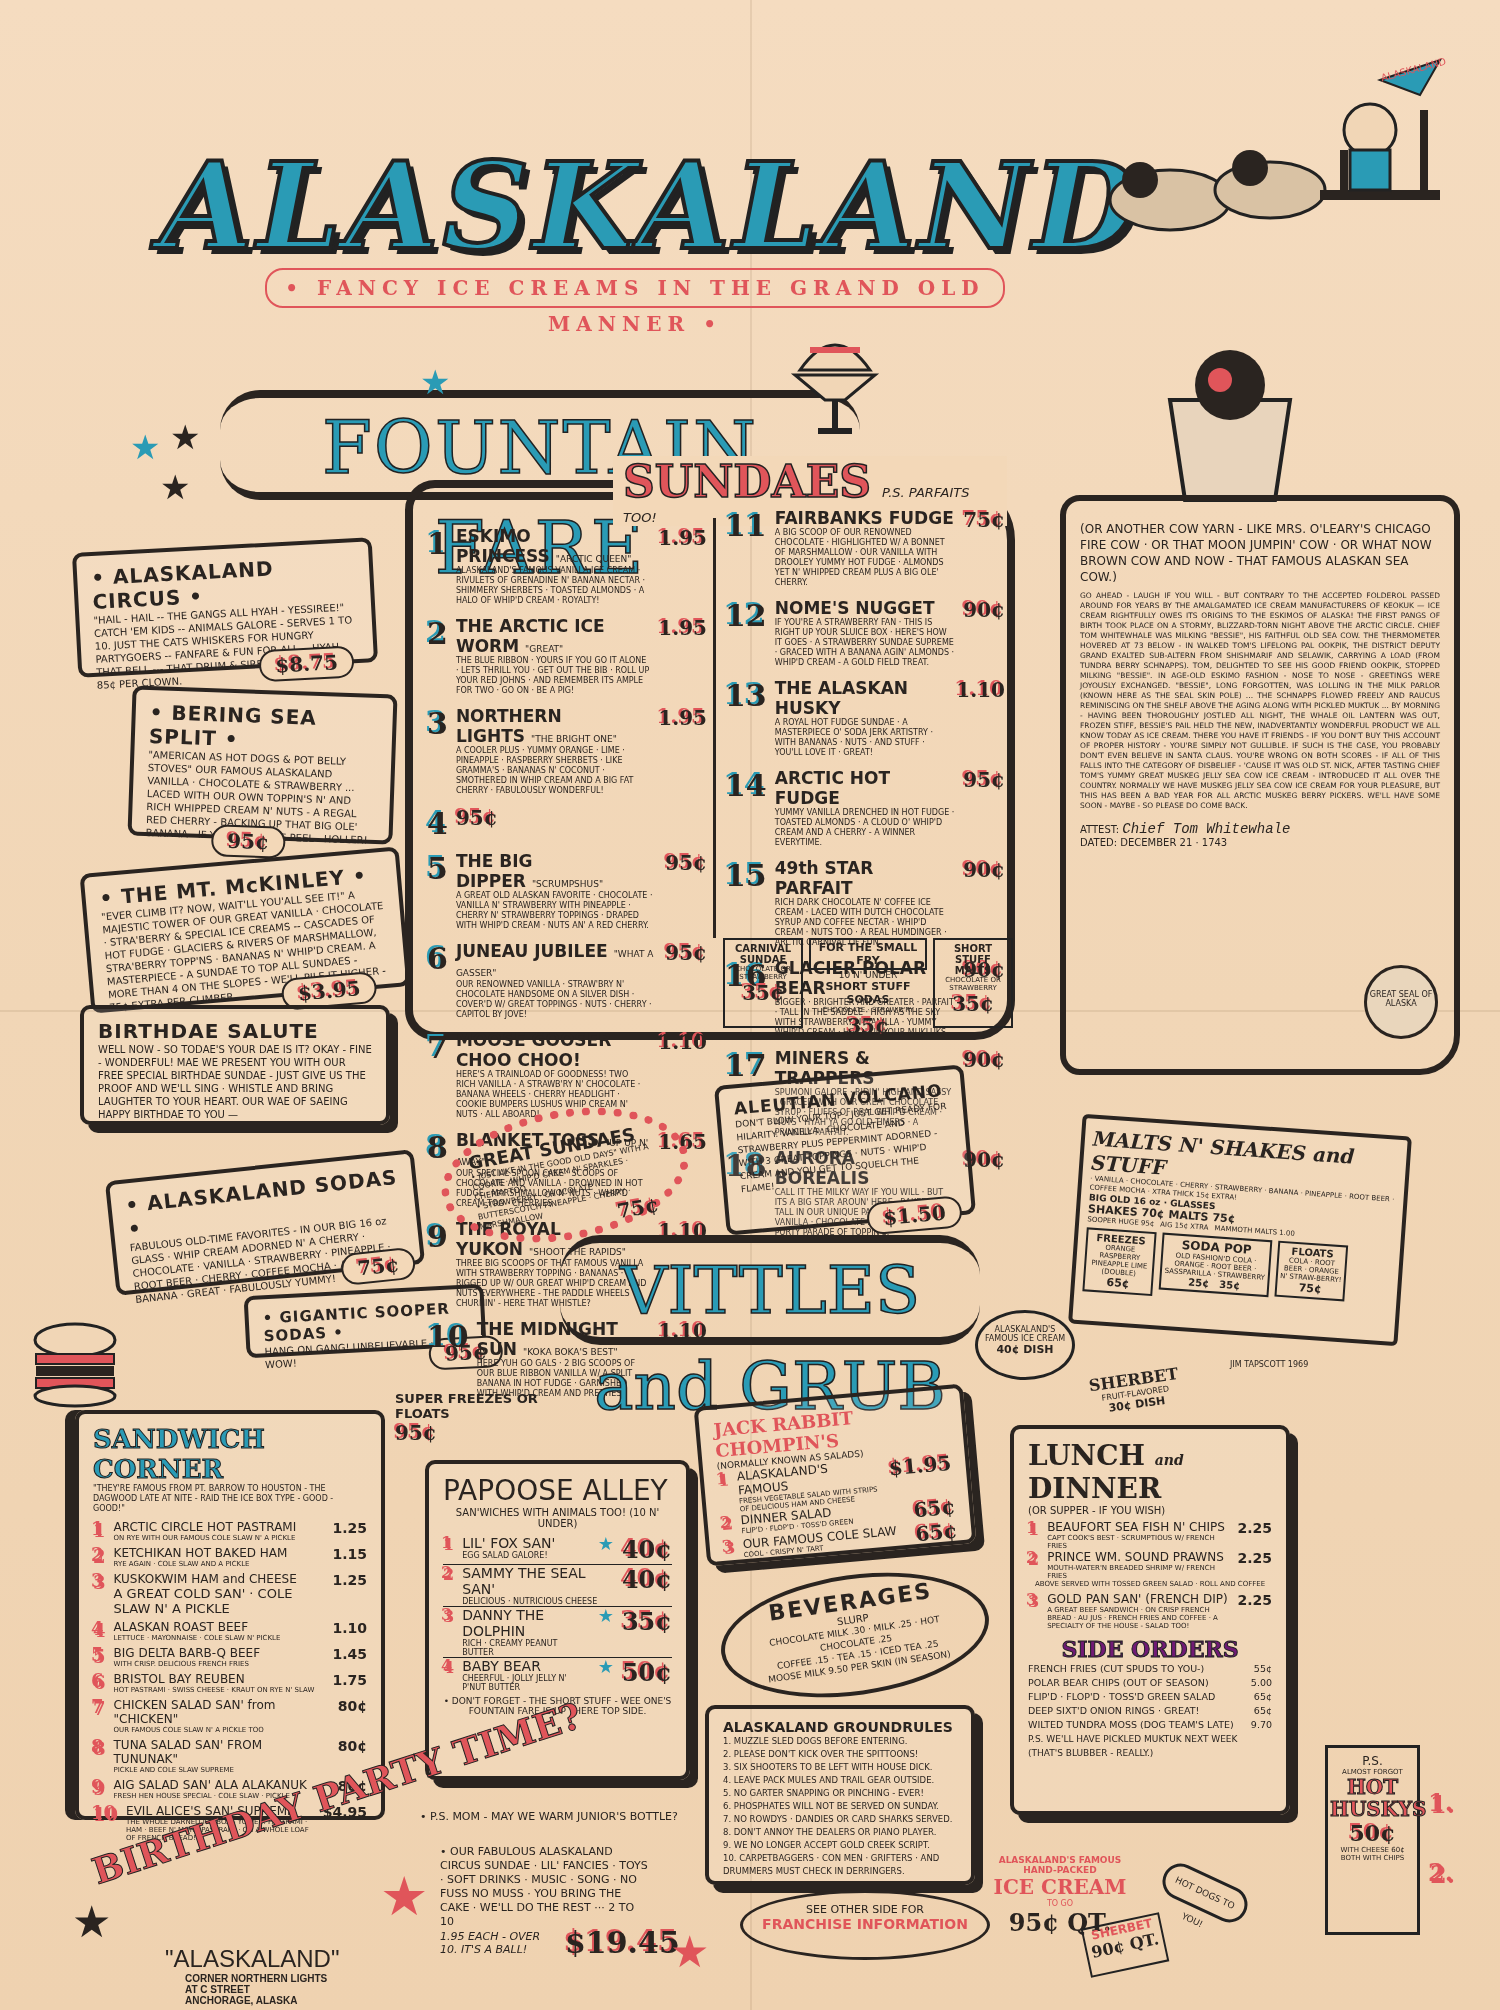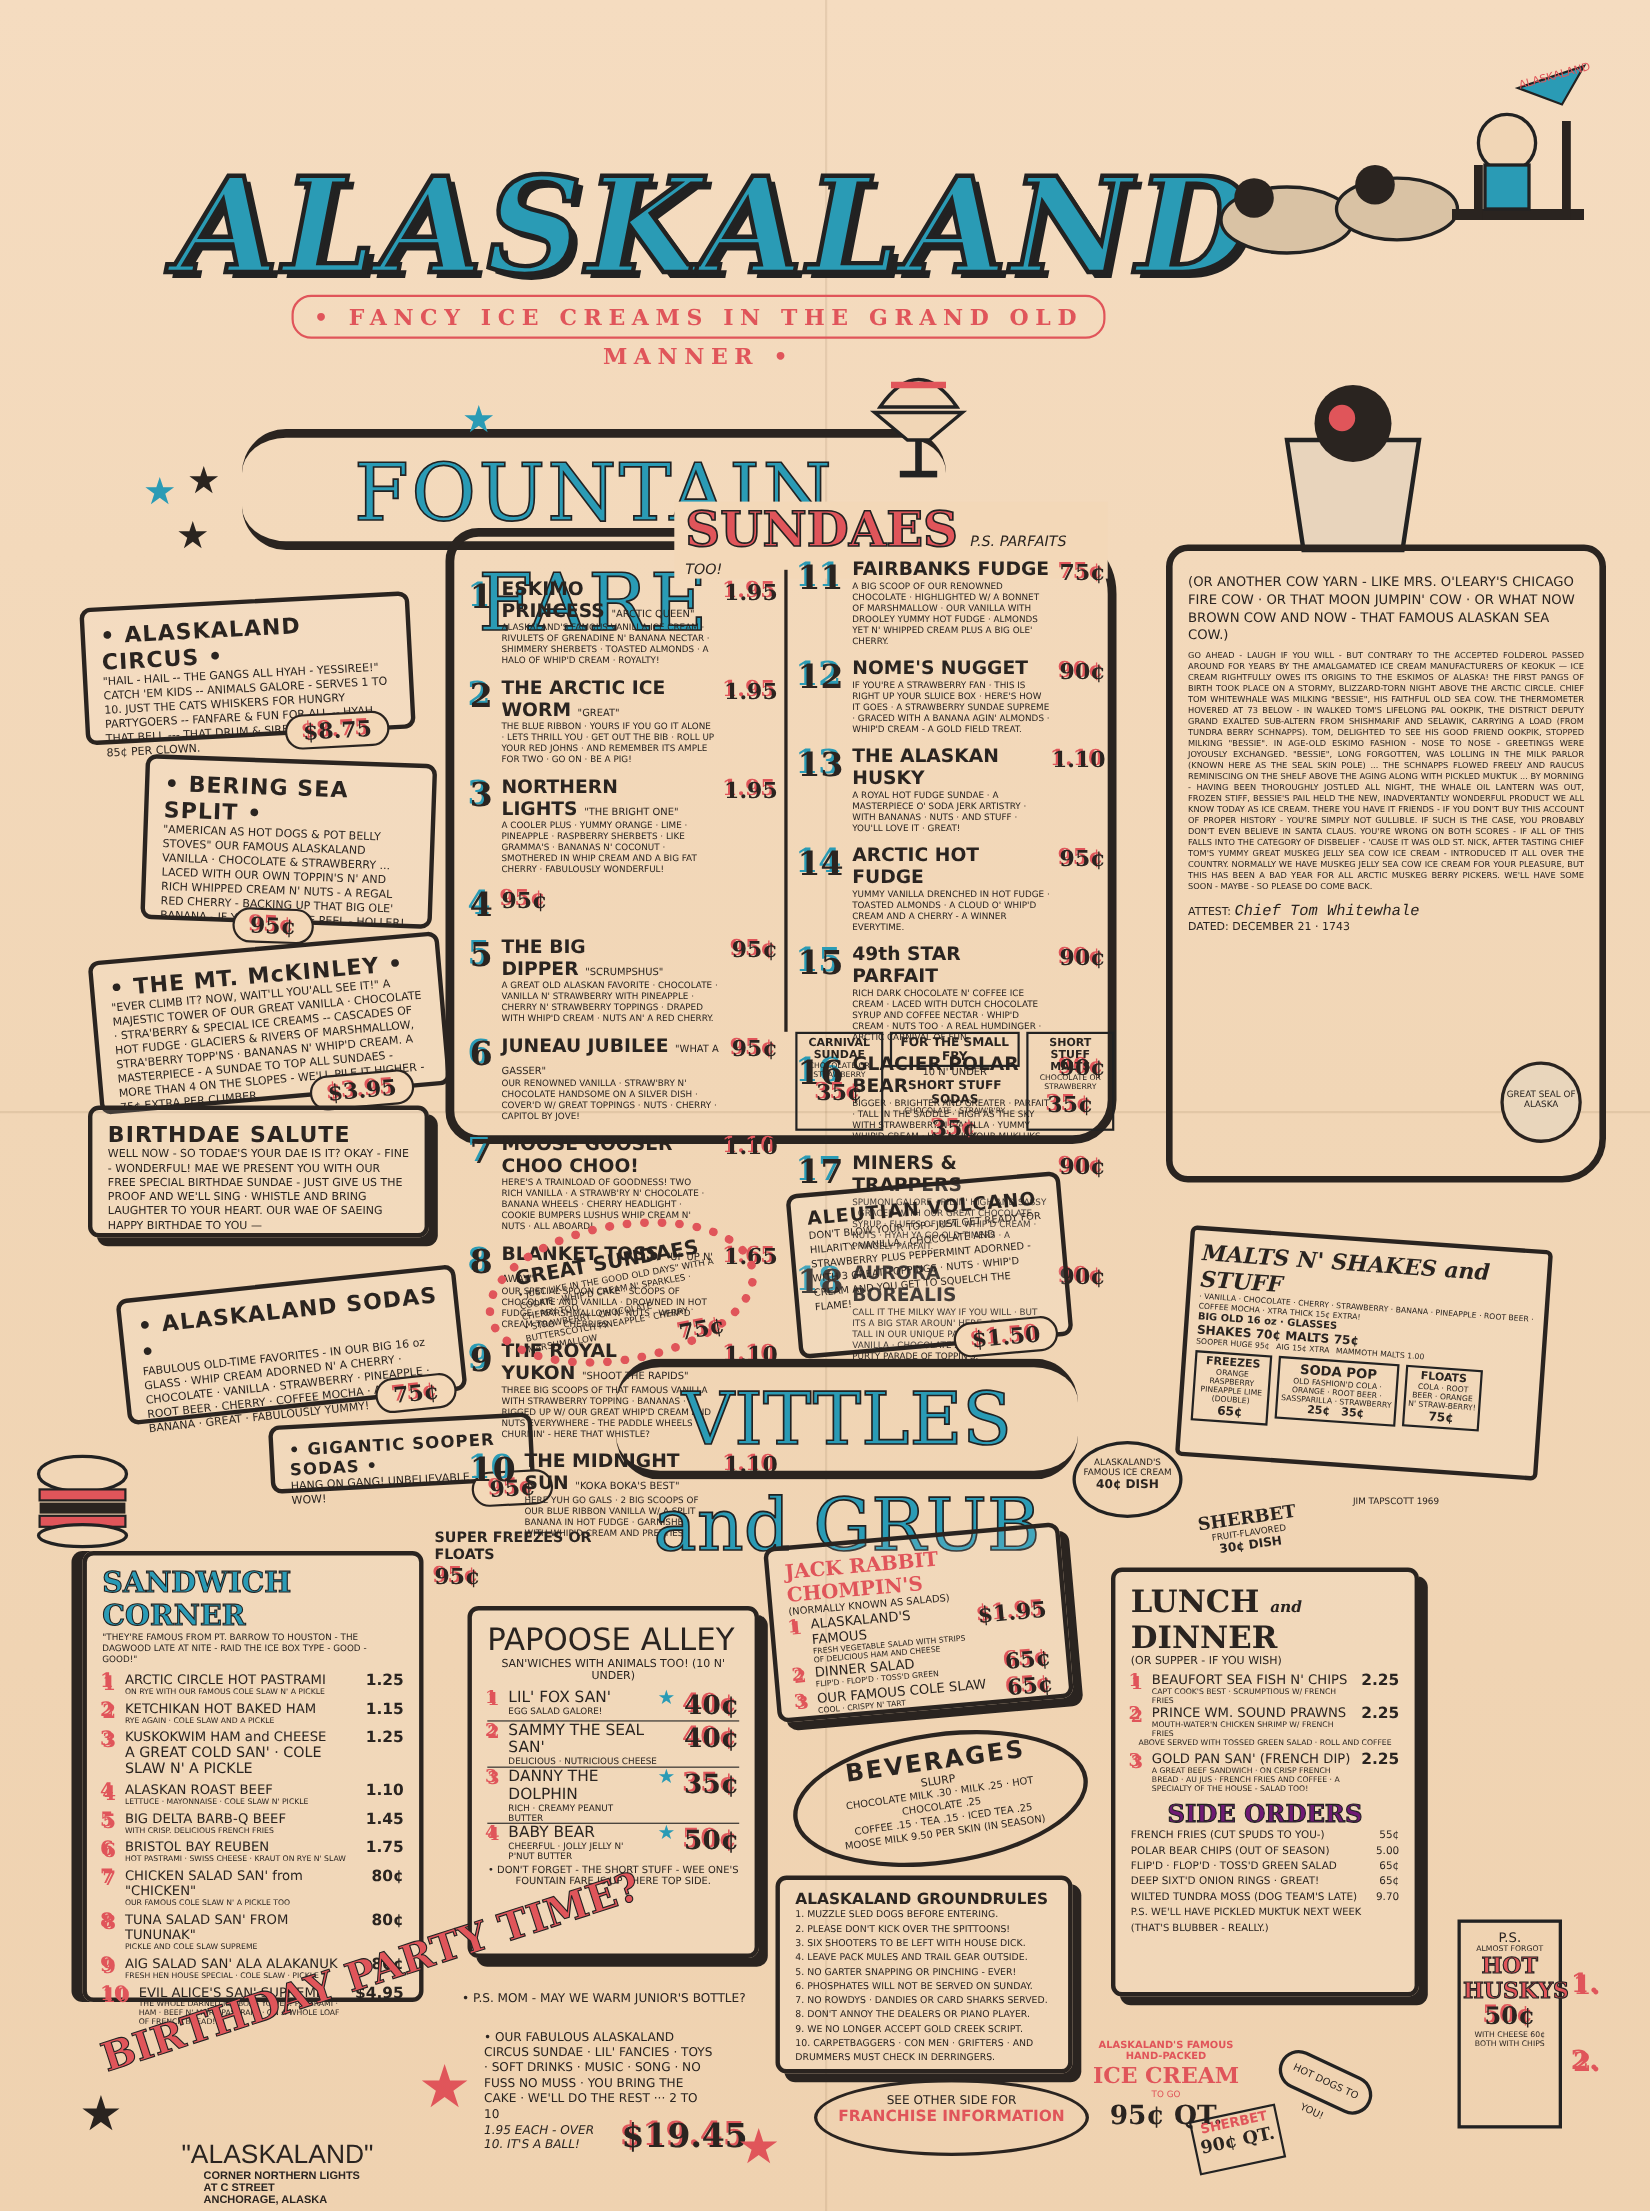--- a/index.html
+++ b/index.html
@@ -528,21 +528,21 @@
       <div class="grow">
         <div style="font-size:12px">BEAUFORT SEA FISH N' CHIPS</div>
         <div style="font-size:7px">CAPT COOK'S BEST · SCRUMPTIOUS W/ FRENCH FRIES</div>
       </div>
       <span style="font-size:14px;font-weight:700">2.25</span>
     </div>
   <div class="row">
       <span class="num red" style="font-size:16px">2</span>
       <div class="grow">
         <div style="font-size:12px">PRINCE WM. SOUND PRAWNS</div>
-        <div style="font-size:7px">MOUTH-WATER'N CHICKEN SHRIMP W/ FRENCH FRIES</div>
+        <div style="font-size:7px">MOUTH-WATER'N BREADED SHRIMP W/ FRENCH FRIES</div>
       </div>
       <span style="font-size:14px;font-weight:700">2.25</span>
     </div>
   <div style="font-size:7px;text-align:center">ABOVE SERVED WITH TOSSED GREEN SALAD · ROLL AND COFFEE</div>
   <div class="row" style="margin-top:4px">
       <span class="num red" style="font-size:16px">3</span>
       <div class="grow">
         <div style="font-size:12px">GOLD PAN SAN' (FRENCH DIP)</div>
         <div style="font-size:7px">A GREAT BEEF SANDWICH · ON CRISP FRENCH BREAD · AU JUS · FRENCH FRIES AND COFFEE · A SPECIALTY OF THE HOUSE - SALAD TOO!</div>
       </div>

